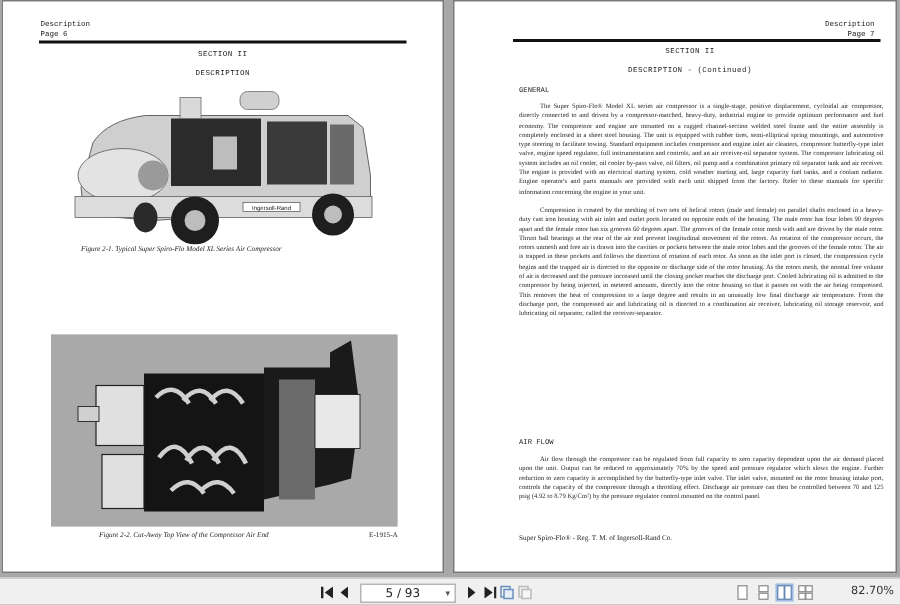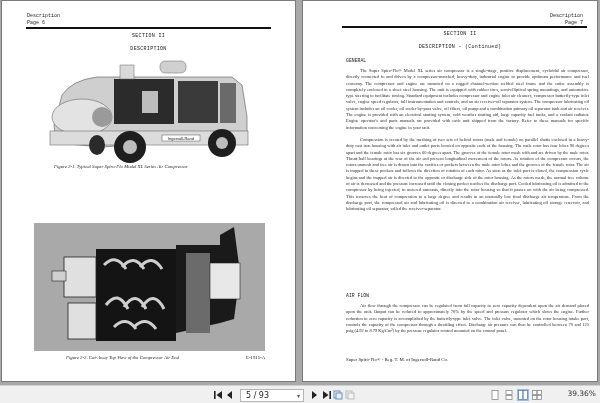--- a/index.html
+++ b/index.html
@@ -17,21 +17,21 @@
     .center { position: absolute; left: 0; right: 0; text-align: center; font-size: 5px; color: #222; font-family: "Liberation Mono", monospace; letter-spacing: 0.3px; }
     .fig1 { position: absolute; left: 40px; top: 54px; width: 208px; height: 108px; }
     .caption { position: absolute; font-size: 4.8px; color: #222; font-family: "Liberation Serif", serif; font-style: italic; }
     .fig2 { position: absolute; left: 32px; top: 222px; width: 231px; height: 128px; background: #a7a7a7; }
     .body-text { position: absolute; left: 43px; width: 243px; font-size: 4.45px; line-height: 6.3px; color: #2a2a2a; text-align: justify; font-family: "Liberation Serif", serif; }
     .body-text p { text-indent: 14px; margin-bottom: 6px; }
     .sub { position: absolute; left: 43px; font-size: 4.8px; color: #222; font-family: "Liberation Mono", monospace; }
     .statusbar { position: absolute; left: 0; top: 385px; width: 600px; height: 18px; background: #f0f0f0; border-top: 1px solid #d0d0d0; }
     .nav { position: absolute; top: 2px; height: 14px; display: flex; align-items: center; }
     .nbtn { width: 12px; height: 14px; display: flex; align-items: center; justify-content: center; font-size: 8px; color: #222; cursor: pointer; font-family: "DejaVu Sans", sans-serif; }
-    .pagebox { width: 64px; height: 13px; border: 1px solid #b5b5b5; background: #fff; font-size: 8px; line-height: 11px; padding-left: 5px; color: #222; position: relative; margin: 0 4px; font-family: "DejaVu Sans", sans-serif; }
+    .pagebox { width: 64px; height: 13px; border: 1px solid #b5b5b5; background: #fff; font-size: 8px; line-height: 11px; padding-left: 16px; color: #222; position: relative; margin: 0 4px; font-family: "DejaVu Sans", sans-serif; }
     .pagebox .dd { position: absolute; right: 3px; top: 0; font-size: 6px; color: #555; }
     .viewicons { position: absolute; left: 489px; top: 3px; display: flex; gap: 2px; }
     .vicon { width: 12px; height: 12px; display: flex; align-items: center; justify-content: center; cursor: pointer; }
     .vicon.active { background: #cfe0f5; border: 1px solid #9fbbe0; }
     .zoom { position: absolute; right: 4px; top: 3px; font-size: 7.5px; color: #333; font-family: "DejaVu Sans", sans-serif; }
   </style>
 </head>
 <body>
 
 <div class="viewer">
@@ -186,14 +186,14 @@
     <div class="vicon">
       <svg width="10" height="10" viewBox="0 0 10 10">
           <rect x="0.5" y="0.5" width="4.3" height="4" fill="#fff" stroke="#888" stroke-width="0.8"></rect>
           <rect x="5.2" y="0.5" width="4.3" height="4" fill="#fff" stroke="#888" stroke-width="0.8"></rect>
           <rect x="0.5" y="5.5" width="4.3" height="4" fill="#fff" stroke="#888" stroke-width="0.8"></rect>
           <rect x="5.2" y="5.5" width="4.3" height="4" fill="#fff" stroke="#888" stroke-width="0.8"></rect>
         </svg>
     </div>
   </div>
 
-  <div class="zoom">39.36%</div>
+  <div class="zoom">82.70%</div>
 </div>
 
 </body></html>

